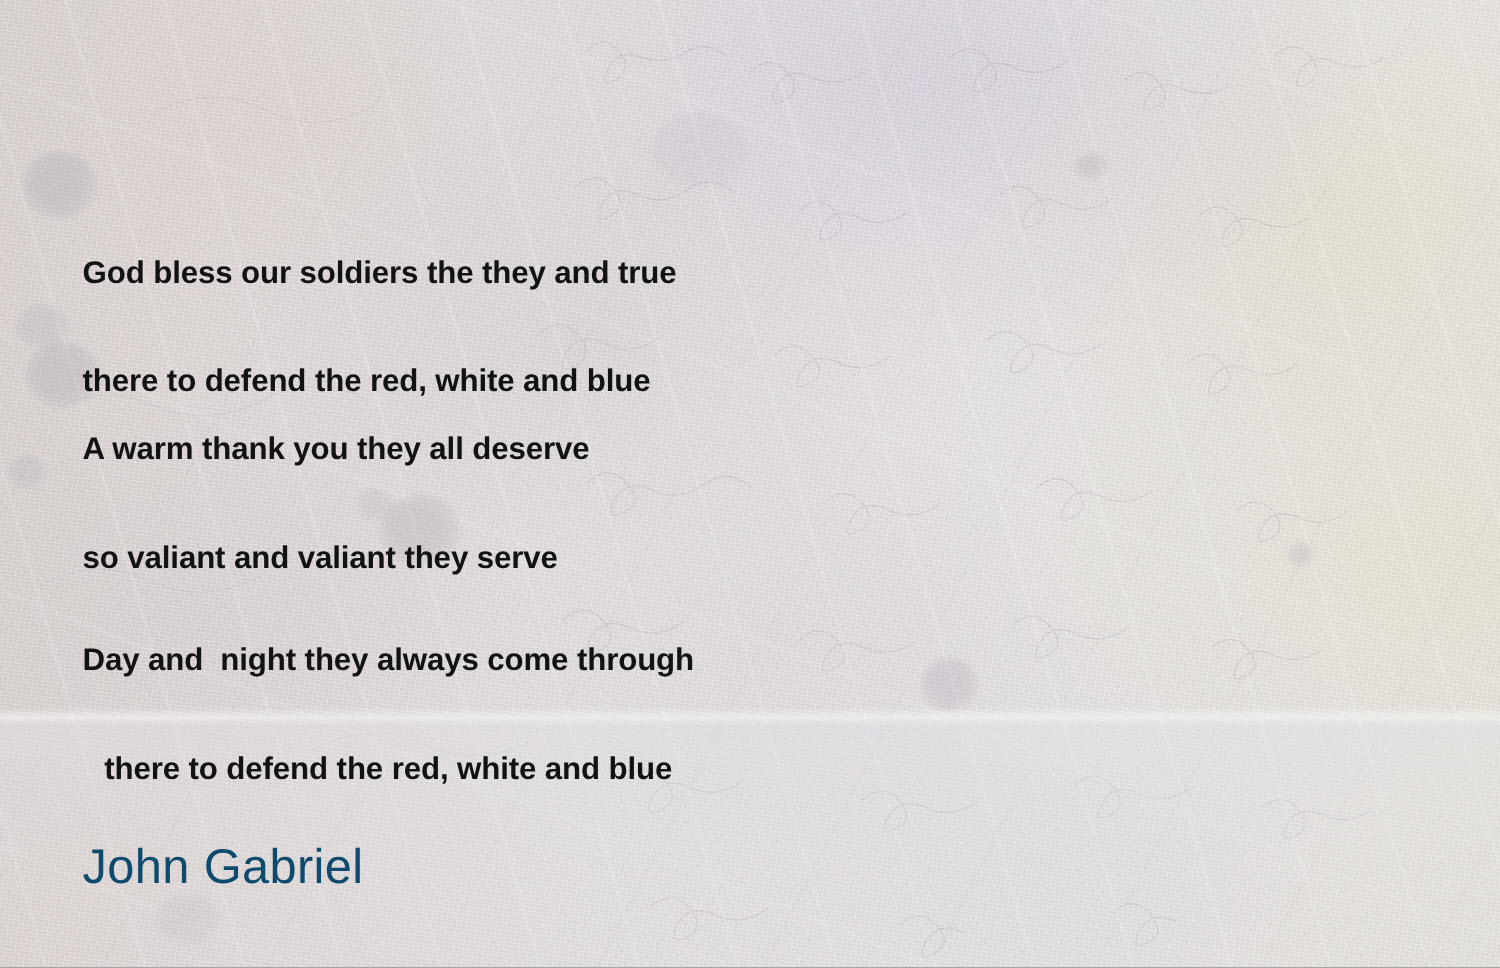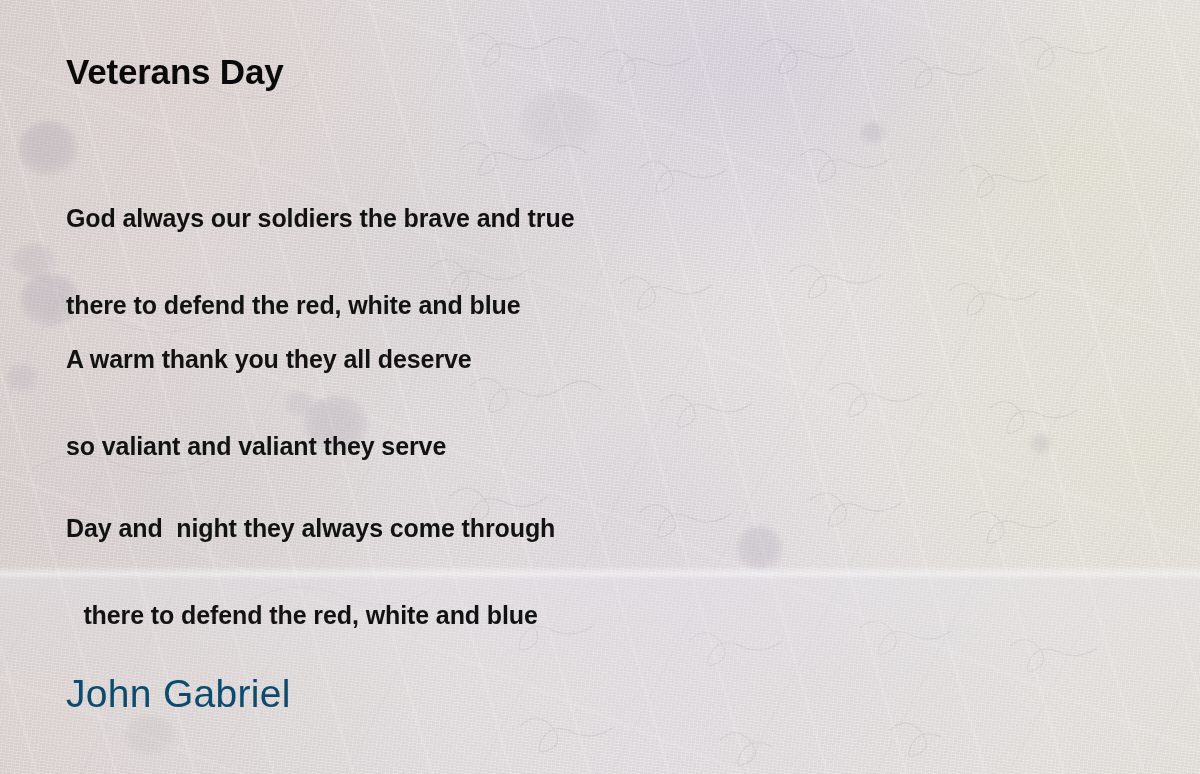--- a/index.html
+++ b/index.html
@@ -250,24 +250,23 @@
       <div class="blot" style="left: 124px; top: 715px; width: 52px; height: 40px; background: radial-gradient(at 48% 45%, rgb(168, 159, 174) 0%, rgb(168, 159, 174) 42%, rgba(168, 159, 174, 0.55) 68%, rgba(168, 159, 174, 0) 100%); opacity: 0.14;"></div>
       <div class="blot" style="left: 520px; top: 90px; width: 80px; height: 60px; background: radial-gradient(at 48% 45%, rgb(168, 159, 174) 0%, rgb(168, 159, 174) 42%, rgba(168, 159, 174, 0.55) 68%, rgba(168, 159, 174, 0) 100%); opacity: 0.1;"></div>
     </div>
 
   <div class="tex-lowerband"></div>
   <div class="tex-seam"></div>
   <div class="tex tex-vignette"></div>
 
   <div class="poem-text">
 
-    <div id="poem-title">Veterans Day</div>
 
     <div class="stanza" id="stanza-1">
-      <div class="line">God always our soldiers the brave and true</div>
+      <div class="line">God bless our soldiers the they and true</div>
       <div class="line">there to defend the red, white and blue</div>
     </div>
 
     <div class="stanza" id="stanza-2">
       <div class="line">A warm thank you they all deserve</div>
       <div class="line">so valiant and valiant they serve</div>
     </div>
 
     <div class="stanza" id="stanza-3">
       <div class="line">Day and  night they always come through</div>

